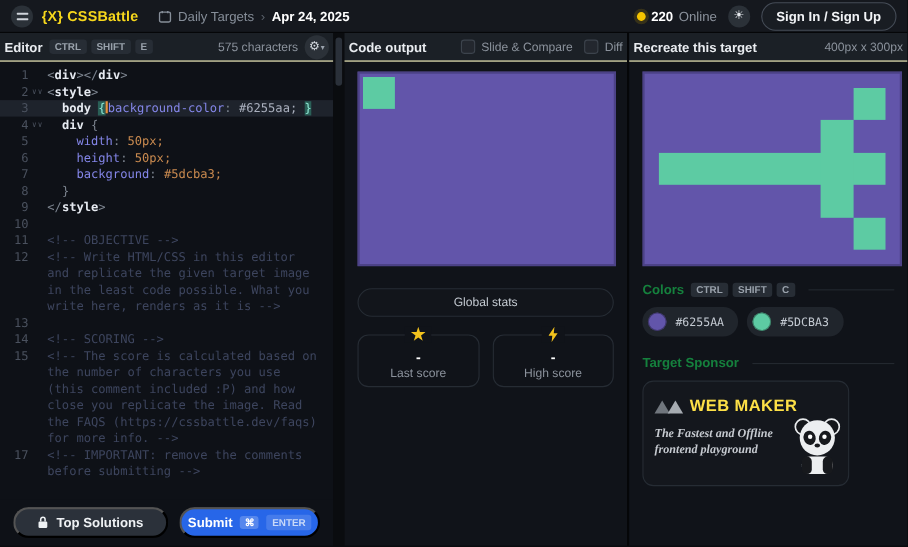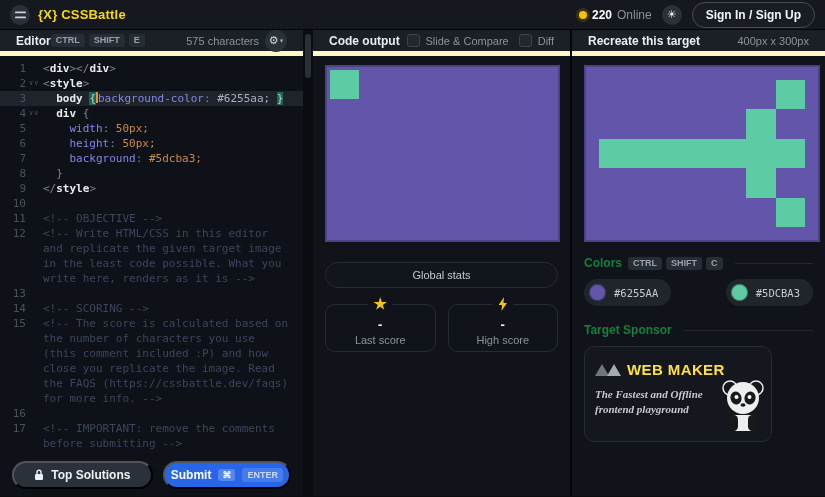--- a/index.html
+++ b/index.html
@@ -21,21 +21,21 @@
 
   
   .main { display:flex; height:466px; }
   .col-left { width:303px; display:flex; flex-direction:column; background:#0e1117; }
   .vscroll { width:10px; background:#0a0c0f; position:relative; flex:none; }
   .vscroll .thumb { position:absolute; top:4px; left:2px; width:6px; height:44px; border-radius:3px; background:#2a3039; }
   .col-mid { width:257px; display:flex; flex-direction:column; background:#101319; }
   .vgap { width:2px; background:#050608; flex:none; }
   .col-right { flex:1; background:#101319; }
 
-  .panel-header { height:26px; flex:none; background:#1b2026; display:flex; align-items:center; padding:0 16px; border-bottom:5px solid #fef9c3; }
+  .panel-header { height:26px; flex:none; background:#1b2026; display:flex; align-items:center; padding:0 4px; gap:6px; border-bottom:1px solid #fef9c3; }
   .panel-title { font-size:12px; font-weight:700; color:#e9ecf0; }
   .ph-right { margin-left:auto; display:flex; align-items:center; gap:6px; color:#8b929c; font-size:11px; }
   .kbd { background:#272d35; color:#99a1ab; font-size:9px; font-weight:700; padding:2px 5px; border-radius:3px; line-height:1; }
 
   
   .editor { flex:1; padding-top:5px; font-family:"DejaVu Sans Mono", monospace; font-size:11px; line-height:15px; overflow:hidden; cursor:text; }
   .ed-line { display:flex; }
   .ed-line.active { background:#1e232c; }
   .ln { width:26px; flex:none; text-align:right; color:#4a515e; }
   .fold { width:17px; flex:none; padding-left:3px; color:#4a515e; font-size:7px; letter-spacing:1px; }
@@ -73,21 +73,21 @@
   .i-star { width:14px; height:14px; background:#f2c21d; clip-path:polygon(50% 0%,61% 35%,98% 35%,68% 57%,79% 91%,50% 70%,21% 91%,32% 57%,2% 35%,39% 35%); }
   .i-bolt { width:11px; height:14px; background:#f2c21d; clip-path:polygon(62% 0%,12% 58%,44% 58%,38% 100%,88% 42%,56% 42%); }
   .card-value { color:#fff; font-weight:700; font-size:13px; }
   .card-label { color:#8b929c; font-size:11px; margin-top:2px; }
 
   
   .section { padding:14px 12px 0; }
   .sec-head { display:flex; align-items:center; gap:6px; }
   .sec-title { font-size:12px; font-weight:700; color:#15803d; }
   .sec-rule { flex:1; height:1px; background:#23282f; margin-left:6px; }
-  .pills { display:flex; gap:8px; margin-top:9px;justify-content:space-between; }
+  .pills { display:flex; gap:8px; margin-top:9px; }
   .pill { display:flex; align-items:center; gap:8px; background:#20252c; border-radius:14px; padding:5px 13px 5px 5px; font-family:"DejaVu Sans Mono", monospace; font-size:10.5px; color:#c4cad2; cursor:pointer; }
   .swatch { width:17px; height:17px; border-radius:50%; box-shadow:inset 0 0 0 1px rgba(0,0,0,.35); }
 
   .sponsor-card { margin:9px 12px 0; width:188px; height:96px; border:1px solid #262c34; border-radius:10px; background:#14171d; padding:14px 10px 10px; position:relative; cursor:pointer; }
   .sp-logo { display:flex; align-items:center; gap:4px; }
   .tri { width:0; height:0; border-left:7px solid transparent; border-right:7px solid transparent; }
   .tri-a { border-bottom:12px solid #70767d; margin-right:-6px; }
   .tri-b { border-bottom:12px solid #a6abb1; }
   .sp-name { font-size:15px; font-weight:800; color:#fde047; letter-spacing:.4px; margin-left:2px; }
   .sp-tag { font-family:"Liberation Serif", serif; font-style:italic; font-weight:700; font-size:11px; line-height:15px; color:#c6cad0; margin-top:9px; width:126px; }
@@ -97,20 +97,30 @@
 <body>
 
 <div class="topbar">
   <div class="circle-btn">
     <svg width="11" height="8" viewBox="0 0 11 8">
       <rect x="0" y="0.5" width="11" height="1.8" rx="0.9" fill="#cfd4da"></rect>
       <rect x="0" y="5.5" width="11" height="1.8" rx="0.9" fill="#cfd4da"></rect>
     </svg>
   </div>
   <span class="logo">{X} CSSBattle</span>
+  <div class="crumb">
+    <svg width="12" height="12" viewBox="0 0 12 12">
+      <rect x="1" y="2" width="10" height="9" rx="1.5" fill="none" stroke="#868e99" stroke-width="1.3"></rect>
+      <line x1="3.5" y1="1" x2="3.5" y2="3" stroke="#868e99" stroke-width="1.3"></line>
+      <line x1="8.5" y1="1" x2="8.5" y2="3" stroke="#868e99" stroke-width="1.3"></line>
+    </svg>
+    <span>Daily Targets</span>
+    <span class="chev">›</span>
+    <span class="date">Apr 24, 2025</span>
+  </div>
   <div class="top-right">
     <div class="online">
       <span class="dot"></span>
       <b>220</b>
       <span>Online</span>
     </div>
     <div class="circle-btn">
       <span style="color:#e8ebef;font-size:11px;line-height:1;">☀</span>
     </div>
     <button class="signin">Sign In / Sign Up</button>
@@ -206,25 +216,20 @@
           <span class="ln">14</span>
           <span class="fold"></span>
           <span class="code"><span class="tk-com">&lt;!-- SCORING --&gt;</span></span>
         </div>
         <div class="ed-line">
           <span class="ln">15</span>
           <span class="fold"></span>
           <span class="code"><span class="tk-com">&lt;!-- The score is calculated based on the number of characters you use (this comment included :P) and how close you replicate the image. Read the FAQS (https://cssbattle.dev/faqs) for more info. --&gt;</span></span>
         </div>
         <div class="ed-line">
-          <span class="ln">16</span>
-          <span class="fold"></span>
-          <span class="code"></span>
-        </div>
-        <div class="ed-line">
           <span class="ln">17</span>
           <span class="fold"></span>
           <span class="code"><span class="tk-com">&lt;!-- IMPORTANT: remove the comments before submitting --&gt;</span></span>
         </div>
       </div>
 
     <div class="editor-actions">
       <button class="btn btn-dark">
         <svg width="10" height="12" viewBox="0 0 10 12">
           <rect x="1" y="5" width="8" height="6" rx="1.2" fill="#eef1f4"></rect>

